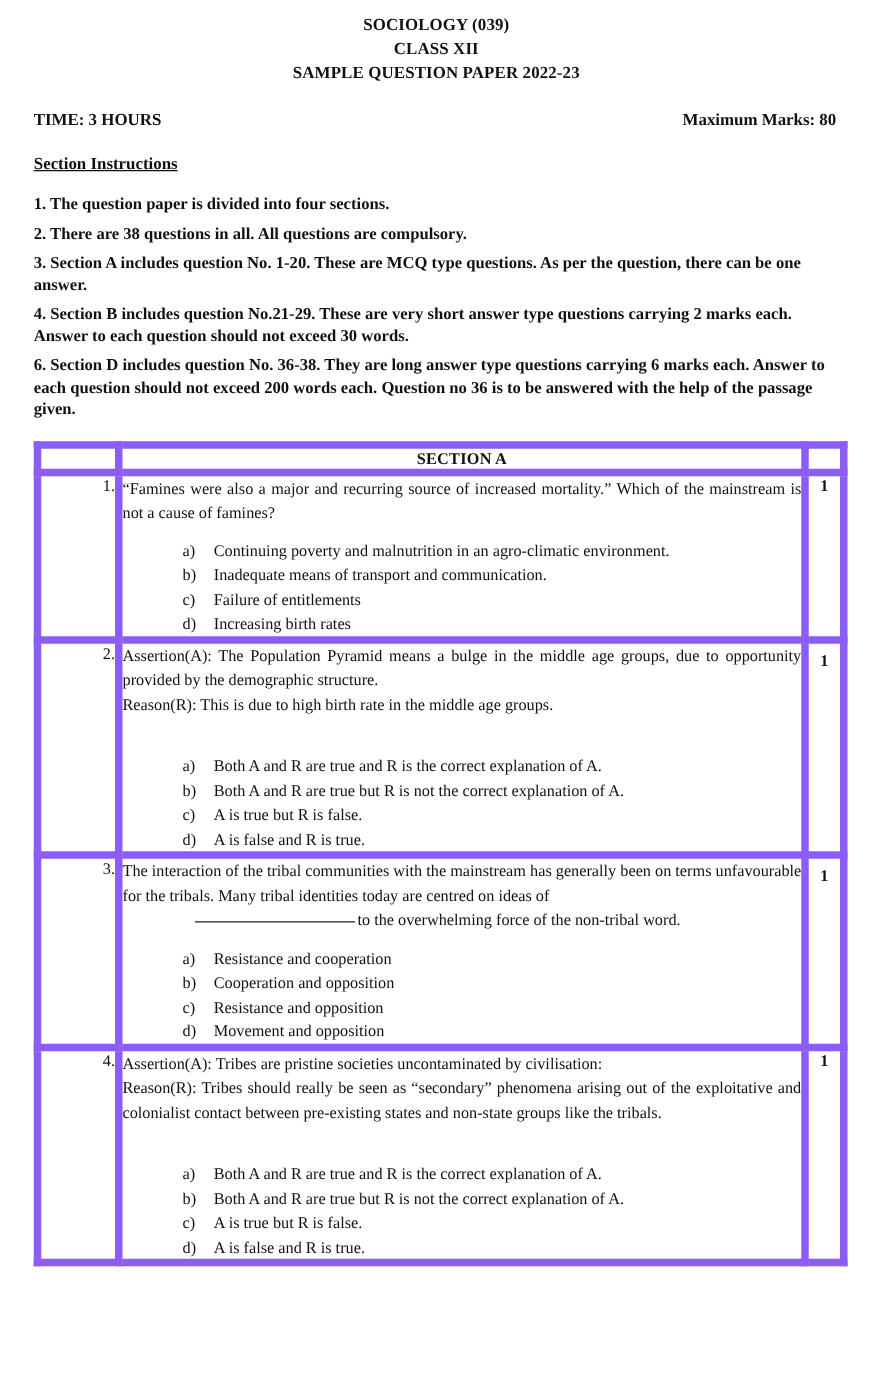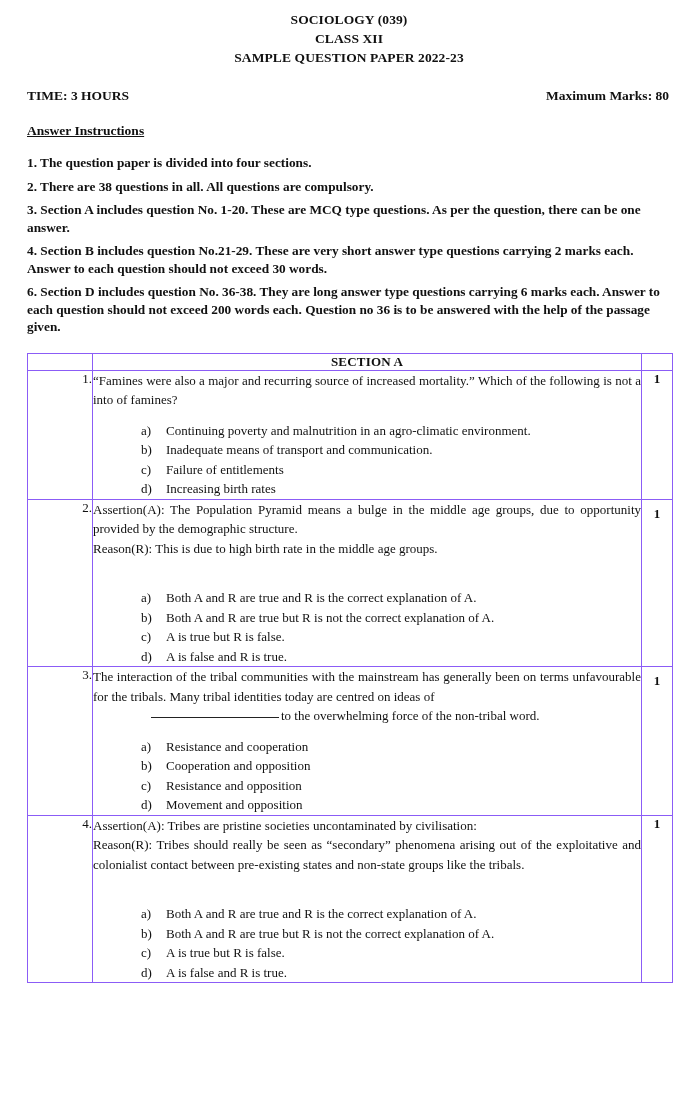--- a/index.html
+++ b/index.html
@@ -67,21 +67,21 @@
   }
 
   
   .qtable {
     width: 100%;
     border-collapse: collapse;
     margin-top: 17px;
     table-layout: fixed;
   }
   .qtable td, .qtable th {
-    border: 1px solid #8b5cf6;
+    border: 6px solid #8b5cf6;
     vertical-align: top;
     padding: 0;
   }
   .col-num { width: 65px; }
   .col-body { width: 549px; }
   .col-marks { width: 31px; }
 
   .section-head-cell {
     text-align: center;
     font-weight: bold;
@@ -157,21 +157,21 @@
     <span class="line">SOCIOLOGY (039)</span>
     <span class="line">CLASS XII</span>
     <span class="line">SAMPLE QUESTION PAPER 2022-23</span>
   </div>
 
   <div class="meta-row">
     <span class="left">TIME: 3 HOURS</span>
     <span class="right">Maximum Marks: 80</span>
   </div>
 
-  <div class="instructions-title">Answer Instructions</div>
+  <div class="instructions-title">Section Instructions</div>
 
   <div class="instructions">
     <div class="item">1. The question paper is divided into four sections.</div>
     <div class="item">2. There are 38 questions in all. All questions are compulsory.</div>
     <div class="item">3. Section A includes question No. 1-20. These are MCQ type questions. As per the question, there can be one answer.</div>
     <div class="item">4. Section B includes question No.21-29. These are very short answer type questions carrying 2 marks each. Answer to each question should not exceed 30 words.</div>
     <div class="item">6. Section D includes question No. 36-38. They are long answer type questions carrying 6 marks each. Answer to each question should not exceed 200 words each. Question no 36 is to be answered with the help of the passage given.</div>
   </div>
 
   <table class="qtable">
@@ -183,21 +183,21 @@
     <tbody>
       <tr>
         <td></td>
         <td class="section-head-cell">SECTION A</td>
         <td></td>
       </tr>
 
       <tr>
         <td class="num-cell">1.</td>
         <td class="body-cell">
-          <p class="stem">“Famines were also a major and recurring source of increased mortality.” Which of the following is not a into of famines?</p>
+          <p class="stem">“Famines were also a major and recurring source of increased mortality.” Which of the mainstream is not a cause of famines?</p>
           <ul class="options gap-sm">
             <li>
               <span class="marker">a)</span>
               <span class="opt-text">Continuing poverty and malnutrition in an agro-climatic environment.</span>
             </li>
             <li>
               <span class="marker">b)</span>
               <span class="opt-text">Inadequate means of transport and communication.</span>
             </li>
             <li>

